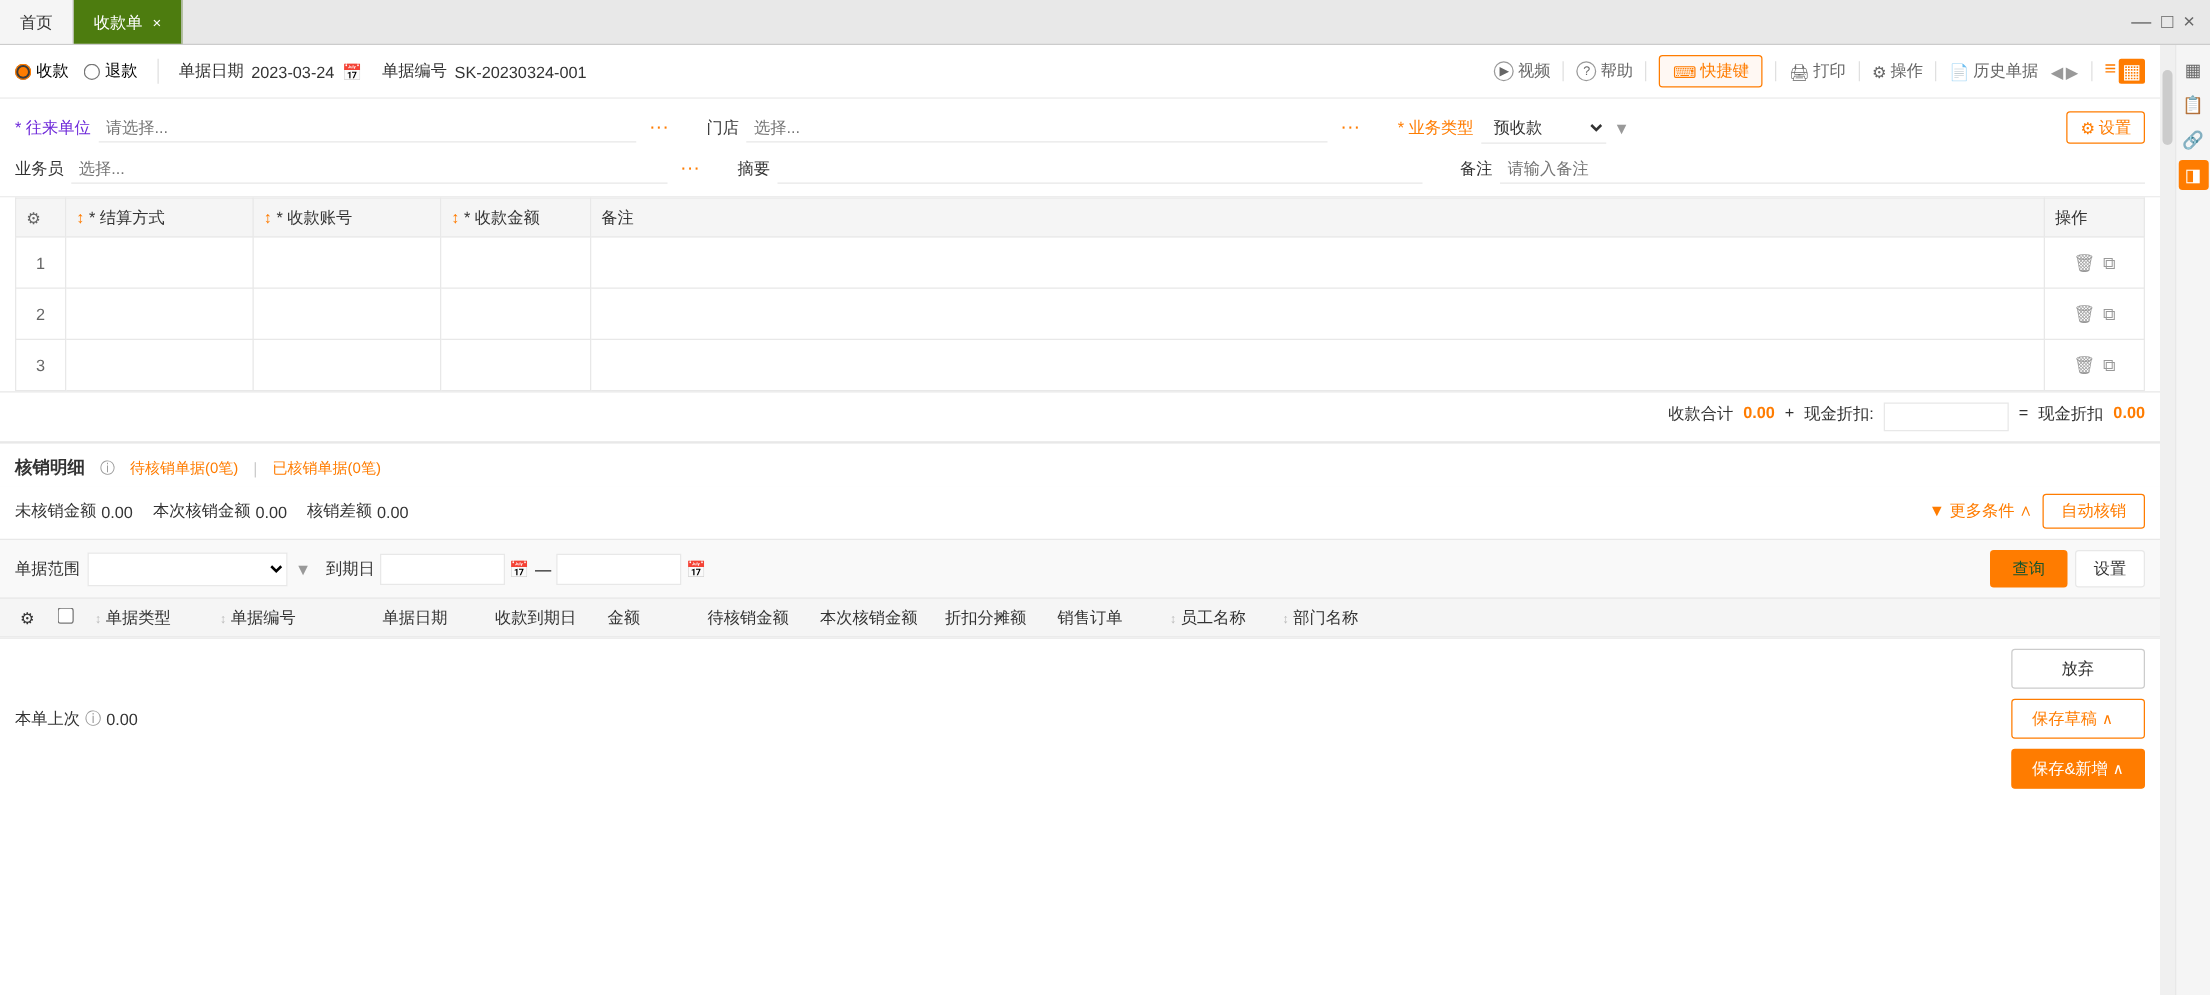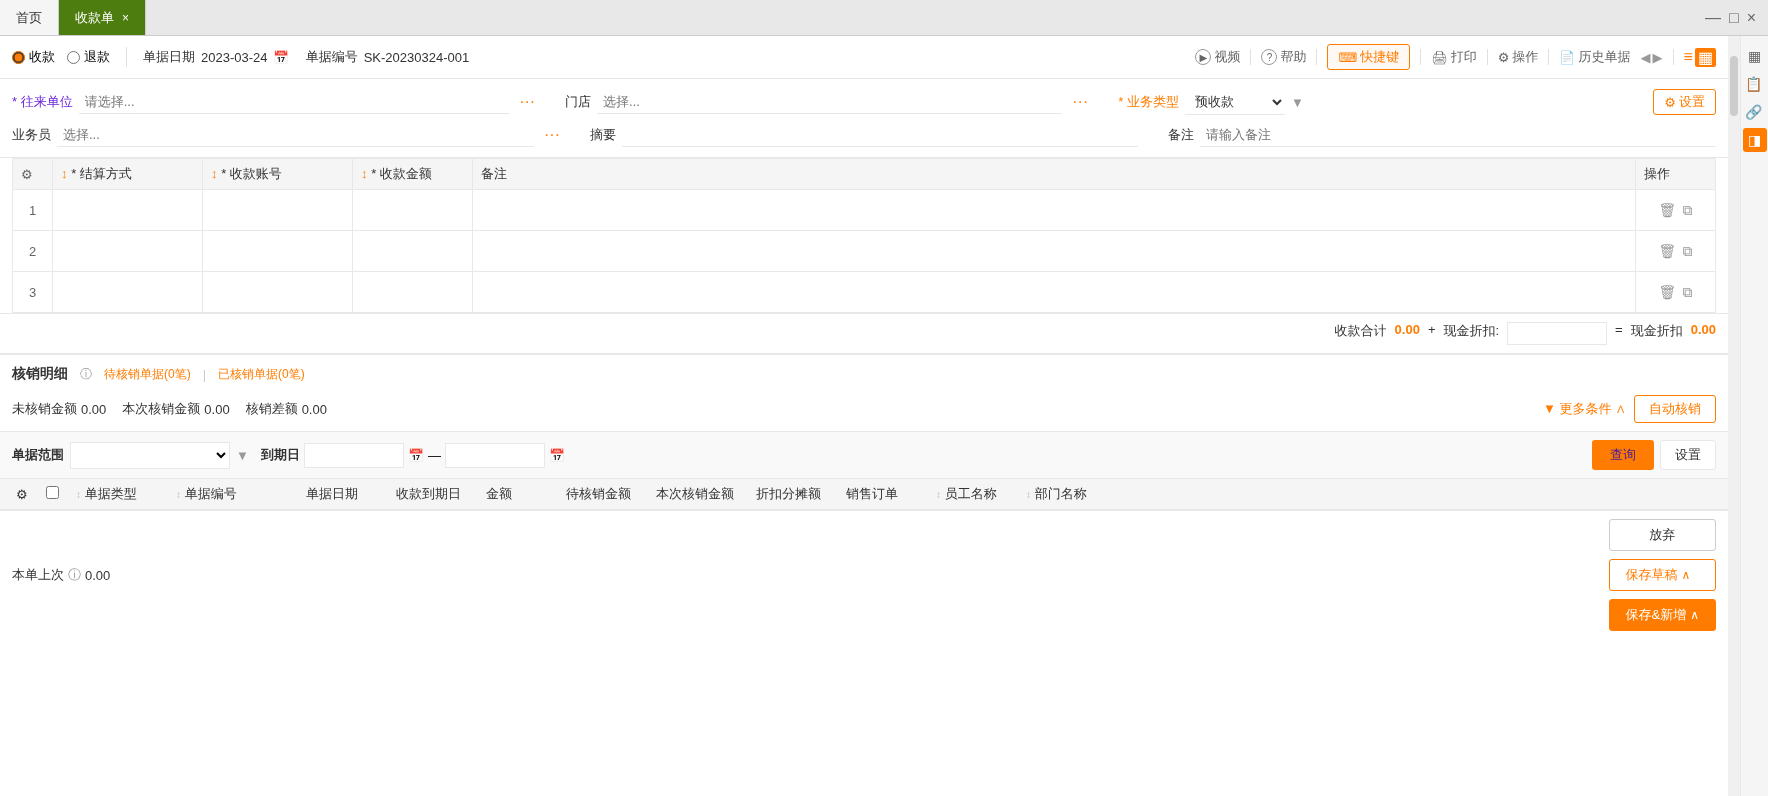--- a/index.html
+++ b/index.html
@@ -167,31 +167,31 @@
     .verif-stats .stat-value { color: #333; }
     .btn-auto-verif {
       background: #fff; border: 1px solid #ff7c00; color: #ff7c00;
       padding: 4px 14px; border-radius: 3px; cursor: pointer;
     }
     .verif-search-row {
       display: flex; align-items: center; gap: 12px;
       padding: 8px 12px; background: #f9f9f9;
     }
     .verif-search-row .field-group { display: flex; align-items: center; gap: 6px; }
-    .verif-search-row label { color: #333; white-space: nowrap; font-weight: bold; }
+    .verif-search-row label { color: #333; white-space: nowrap; }
     .verif-search-row select {
       border: 1px solid #e8e8e8; padding: 4px 8px; background: #fff; outline: none; min-width: 120px;
     }
     .verif-search-row .date-range { display: flex; align-items: center; gap: 4px; }
     .verif-search-row input[type=text] {
       border: 1px solid #e8e8e8; padding: 4px 8px; width: 100px; outline: none; background: #fff;
     }
     .date-icon { color: #999; cursor: pointer; }
     .btn-query {
-      background: #ff7c00; color: #4c1d95; border: none;
+      background: #ff7c00; color: #14532d; border: none;
       padding: 5px 18px; border-radius: 3px; cursor: pointer;
     }
     .btn-setting {
       background: #fff; border: 1px solid #e8e8e8; color: #333;
       padding: 5px 14px; border-radius: 3px; cursor: pointer;
     }
     .verif-table-header {
       display: flex; align-items: center;
       background: #f5f5f5; border-top: 1px solid #e8e8e8; border-bottom: 1px solid #e8e8e8;
       padding: 6px 12px; gap: 0;

